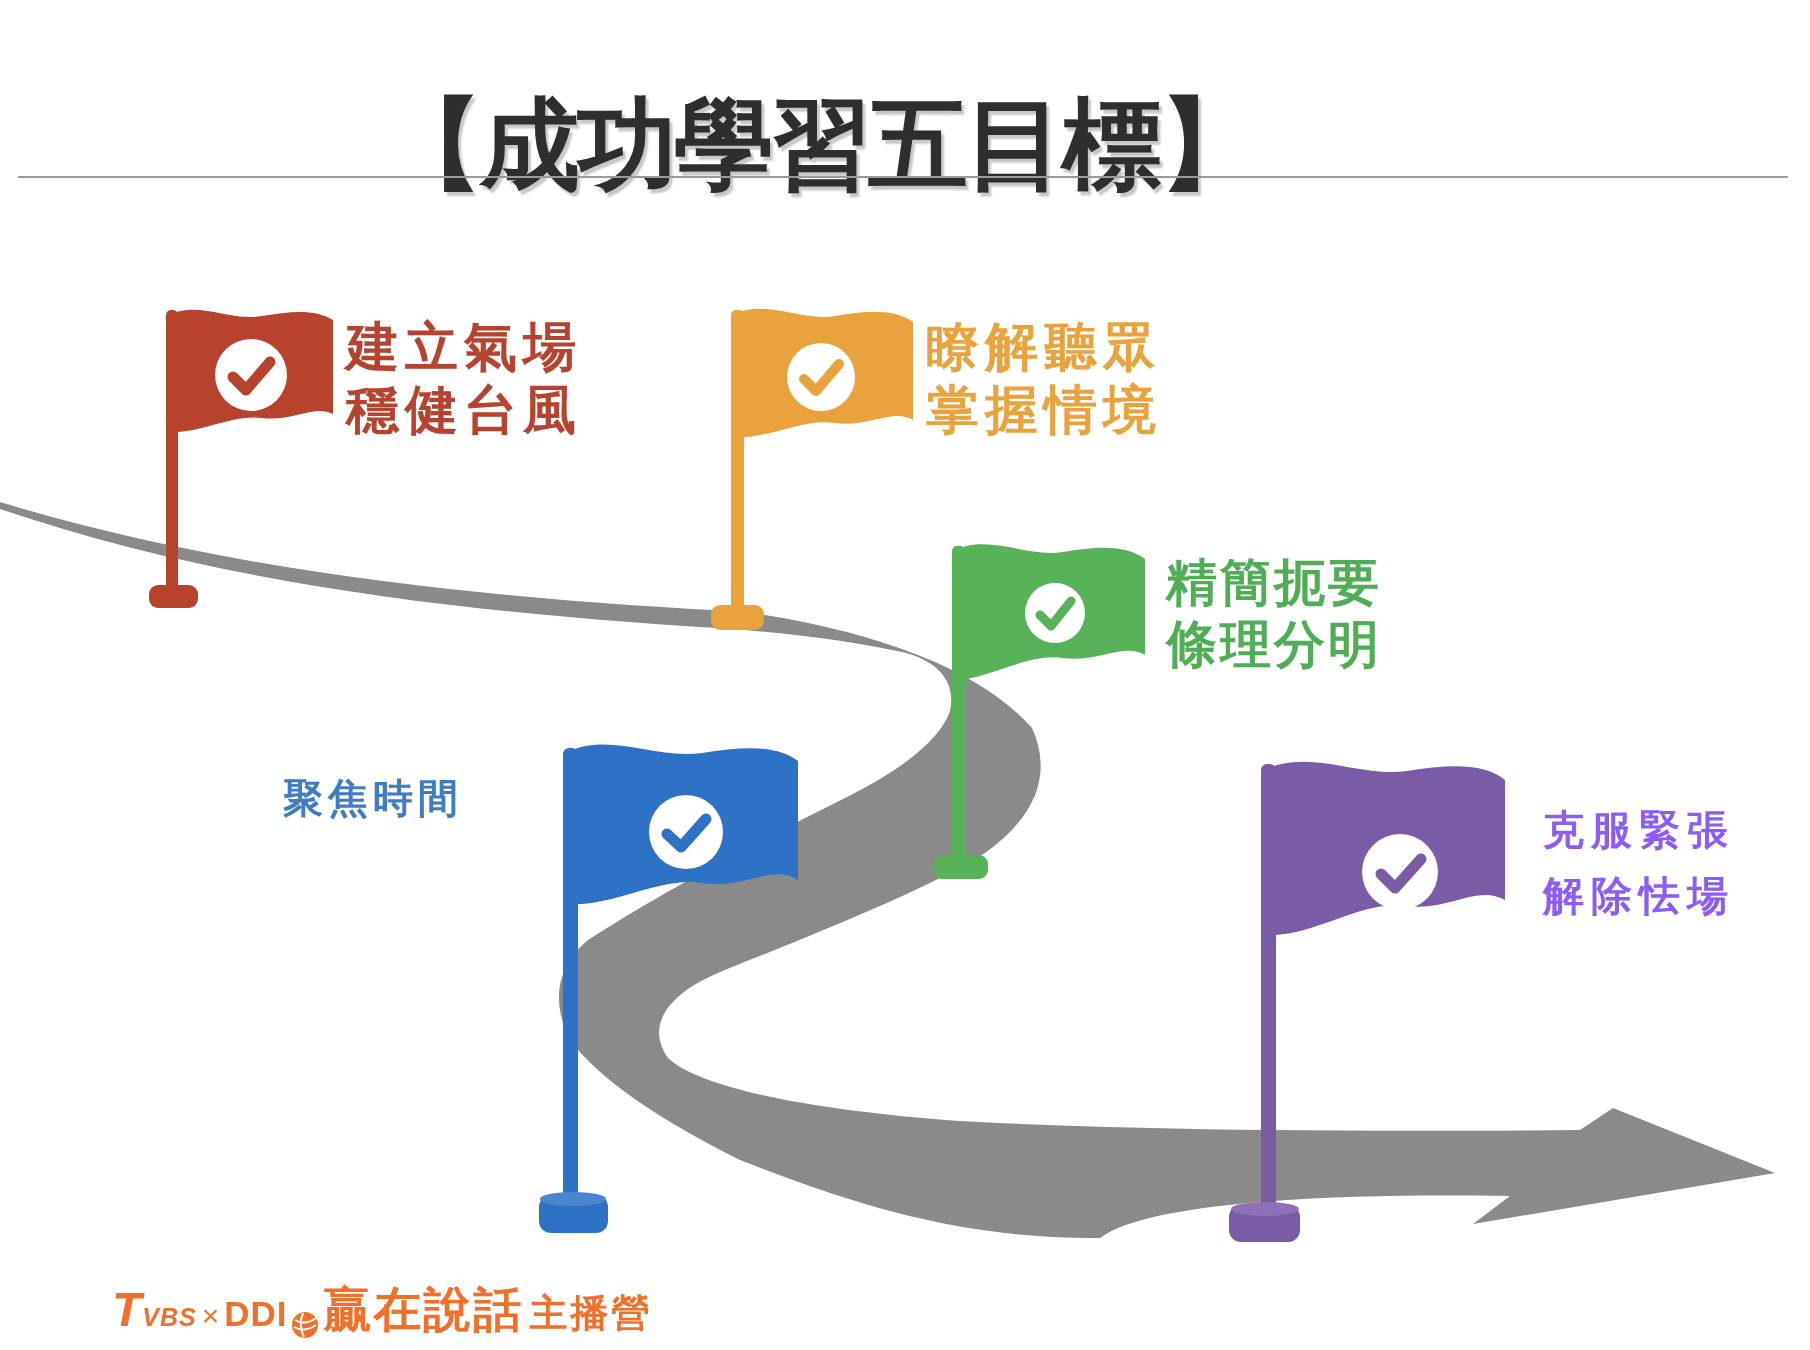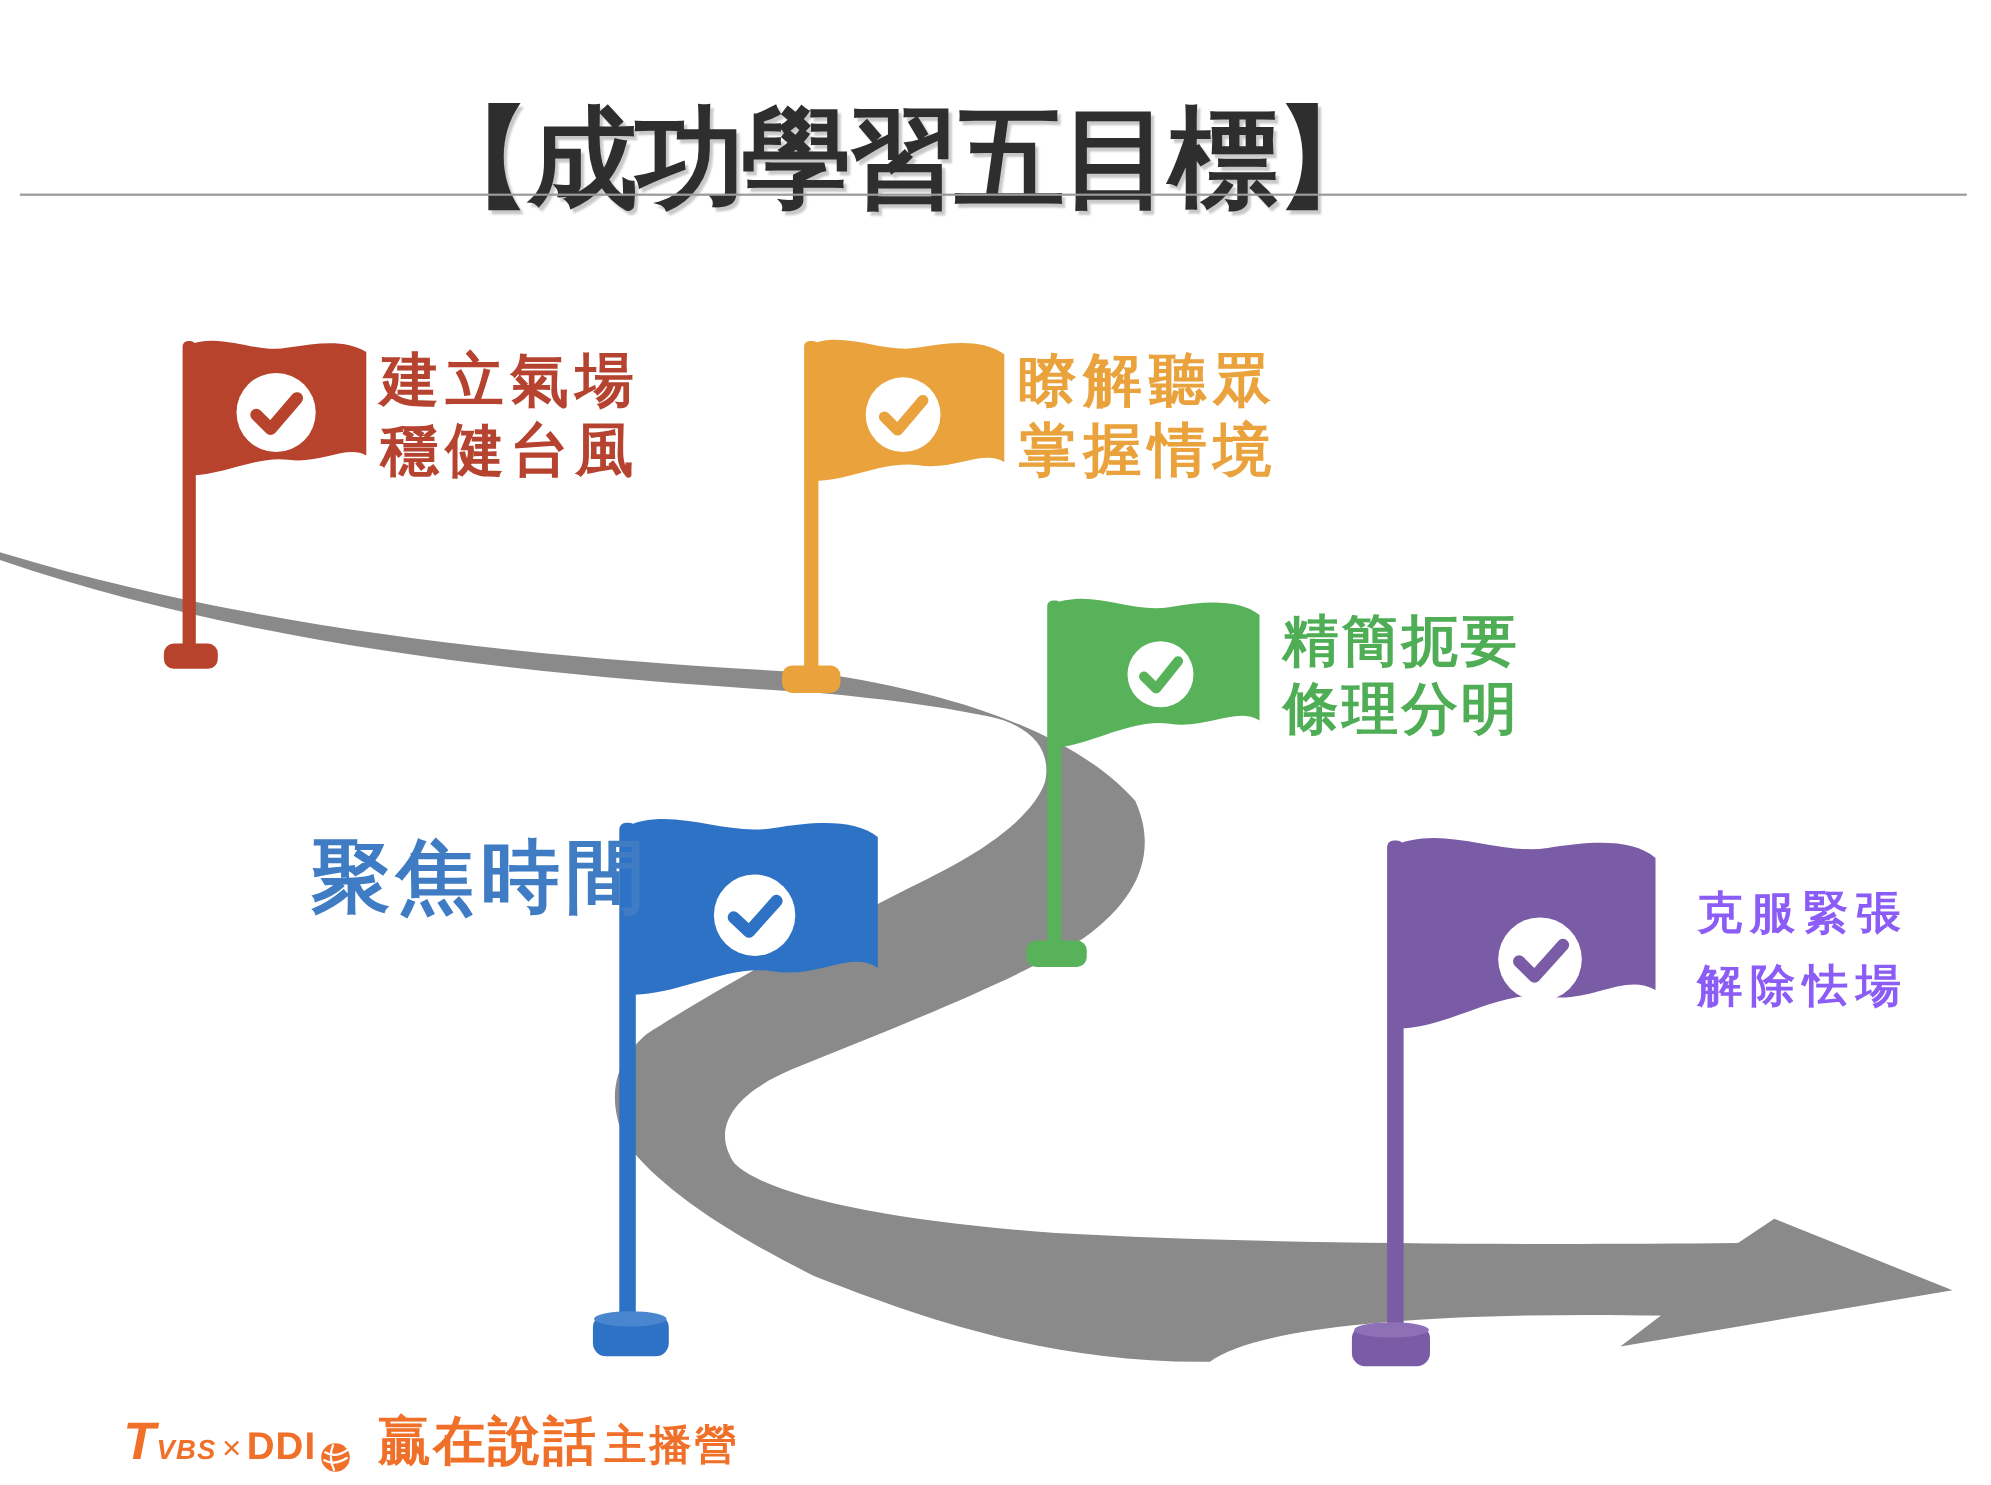--- a/index.html
+++ b/index.html
@@ -46,35 +46,35 @@
   .check{fill:none;stroke-linecap:round;stroke-linejoin:round;}
   .goal-label{
     position:absolute;z-index:3;
     font-weight:900;
     white-space:nowrap;
   }
   .goal-label div{white-space:nowrap;}
   #label-red{left:346px;top:315px;color:#b5432f;font-size:53px;line-height:63px;letter-spacing:6px;}
   #label-orange{left:926px;top:315px;color:#e9a23c;font-size:53px;line-height:63px;letter-spacing:6px;}
   #label-green{left:1166px;top:552px;color:#4fae55;font-size:51px;line-height:62px;letter-spacing:3px;}
-  #label-blue{left:283px;top:764px;width:232px;text-align:right;color:#3f7cc4;font-size:72px;line-height:68px;letter-spacing:5px;}
+  #label-blue{left:283px;top:764px;width:232px;color:#3f7cc4;font-size:40px;line-height:68px;letter-spacing:5px;}
   #label-purple{left:1543px;top:797px;color:#8b5cf6;font-size:41px;line-height:66px;letter-spacing:7px;}
   .footer-logo{
     position:absolute;z-index:3;
     left:112px;top:1278px;
     display:flex;align-items:baseline;
     color:#f06f29;
     white-space:nowrap;
   }
   .tvbs-t{font-size:48px;font-weight:900;font-style:italic;line-height:1;}
   .tvbs-vbs{font-size:25px;font-weight:900;font-style:italic;letter-spacing:1px;margin-left:1px;text-align:right;}
   .cross-sign{font-size:30px;font-weight:400;margin:0 5px;}
   .ddi-text{font-size:35px;font-weight:600;letter-spacing:1px;}
   .globe-icon{margin-left:2px;align-self:flex-end;position:relative;top:-2px;}
-  .brand-name{font-size:48px;font-weight:900;margin-left:24px;letter-spacing:2px;}
+  .brand-name{font-size:48px;font-weight:900;margin-left:4px;letter-spacing:2px;}
   .brand-suffix{font-size:38px;font-weight:800;margin-left:6px;letter-spacing:3px;}
 </style>
 </head>
 <body>
 
 <div class="canvas">
 
   <h1 class="page-title">【成功學習五目標】</h1>
   <div class="title-divider"></div>
 

